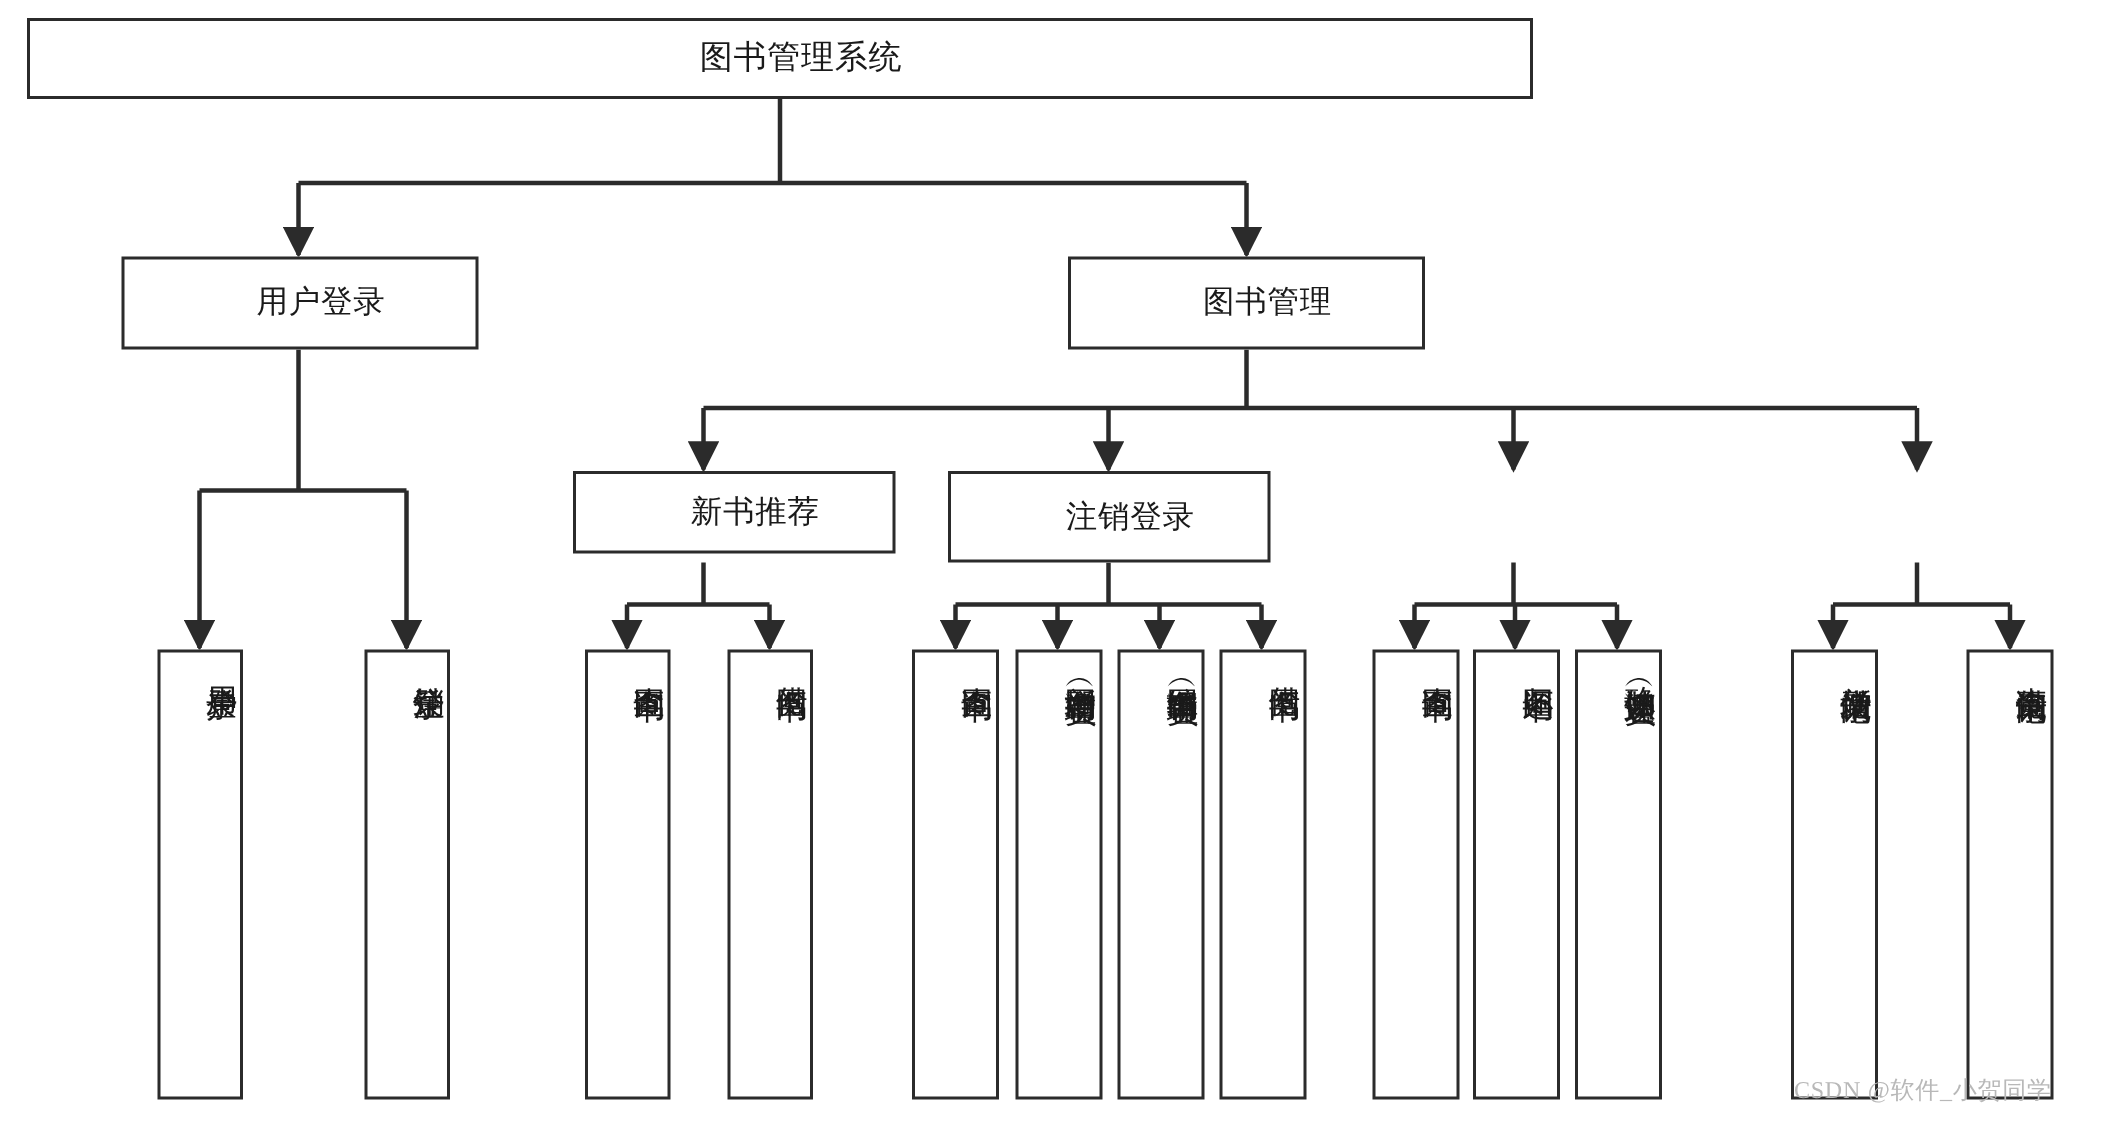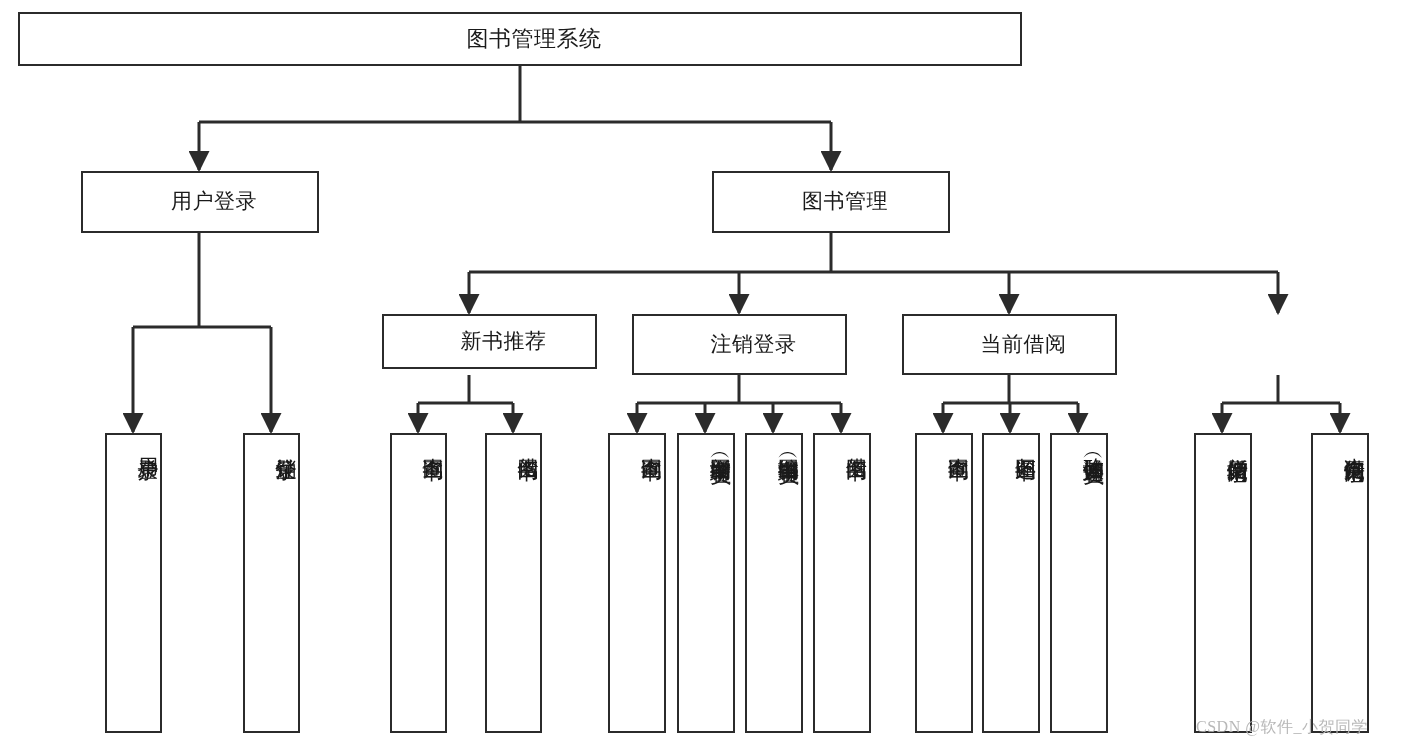--- a/index.html
+++ b/index.html
@@ -138,23 +138,20 @@
   </div>
 
   <div class="node-box" style="left:360px; top:314px; width:215px; height:55px;margin-left:22px;">
     <span class="node-label-h">新书推荐</span>
   </div>
 
   <div class="node-box" style="left:632px; top:314px; width:215px; height:61px;">
     <span class="node-label-h">注销登录</span>
   </div>
 
-  <div class="node-box" style="left:902px; top:314px; width:215px; height:61px;">
-    <span class="node-label-h">当前借阅</span>
-  </div>
 
 
   <div class="node-box vertical" style="left:105px; top:433px; width:57px; height:300px;">
     <span class="node-label-v">用户登录</span>
   </div>
 
   <div class="node-box vertical" style="left:243px; top:433px; width:57px; height:300px;">
     <span class="node-label-v">注销登录</span>
   </div>
 

